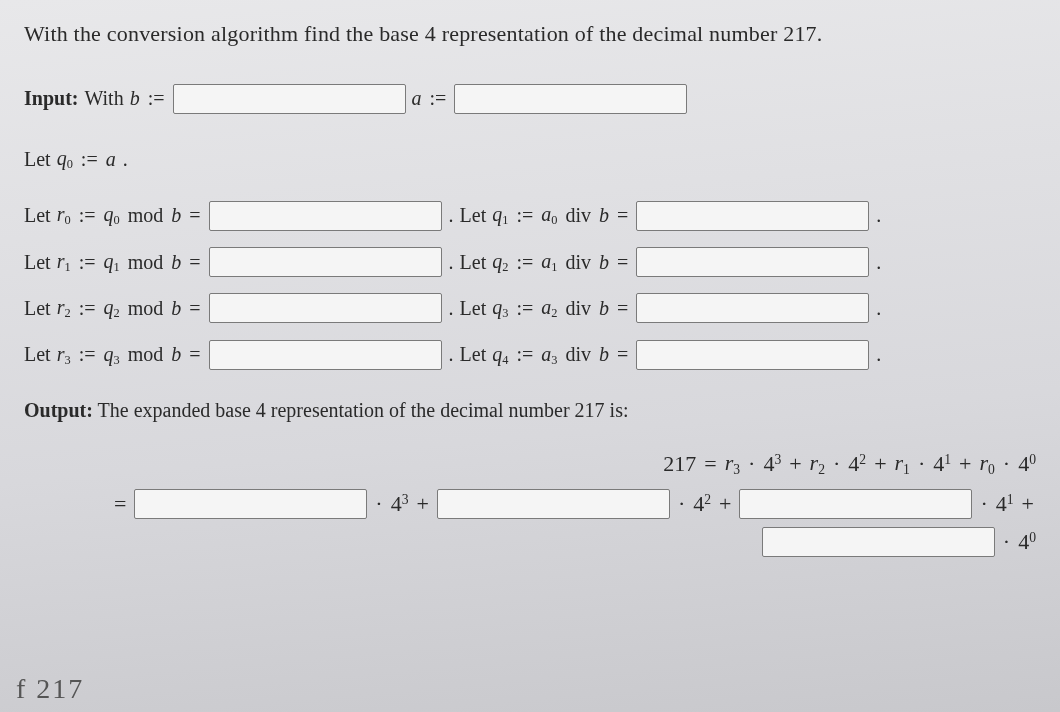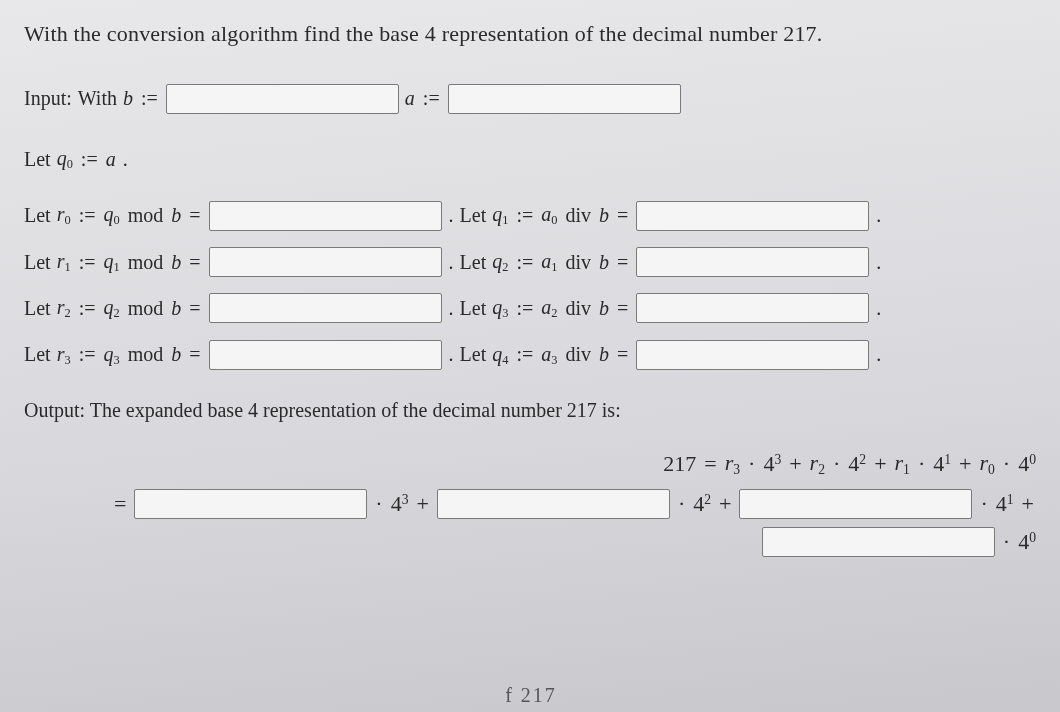--- a/index.html
+++ b/index.html
@@ -22,21 +22,21 @@
   }
   .row {
     display: flex;
     align-items: center;
     flex-wrap: wrap;
     gap: 6px;
     margin-bottom: 10px;
   }
   .row.big-gap { margin-bottom: 30px; }
   .row.med-gap { margin-bottom: 26px; }
-  .bold { font-weight: 400; }
+  .bold { font-weight: 700; }
   .math { font-style: italic; font-family: "Times New Roman", Georgia, serif; }
   .sub { font-size: 0.62em; vertical-align: -0.28em; font-style: normal; }
   .sup { font-size: 0.62em; vertical-align: 0.55em; font-style: normal; }
   .op { font-style: normal; padding: 0 2px; }
   .blank {
     display: inline-block;
     min-width: 52px;
     height: 30px;
     border: 1px solid #7a7a7a;
     background: #f5f5f5;
@@ -50,23 +50,23 @@
   .steps { margin-top: 4px; }
   .steps .row { margin-bottom: 16px; }
   .col-l { min-width: 350px; display: flex; align-items: center; gap: 6px; }
   .col-r { display: flex; align-items: center; gap: 6px; }
   .output-text { font-size: 20px; margin-top: 26px; margin-bottom: 22px; }
   .eq-block .row { margin-bottom: 8px; font-size: 22px; justify-content: flex-end; }
   .indent { padding-left: 58px; }
   .cutoff {
     position: absolute;
     bottom: 2px;
-    left: 2px; right: 0;
-    text-align: center;
-    font-size: 20px;
+    left: 16px; right: 0;
+    text-align: left;
+    font-size: 28px;
     letter-spacing: 2px;
     color: #555;
   }
   .period { padding-left: 1px; }
 </style>
 </head>
 <body>
 
 <div class="prompt">With the conversion algorithm find the base 4 representation of the decimal number 217.</div>
 

